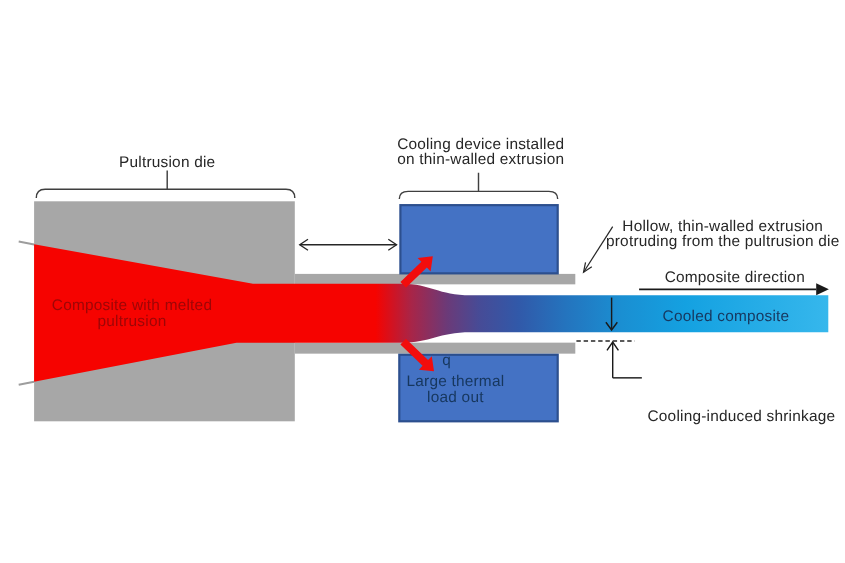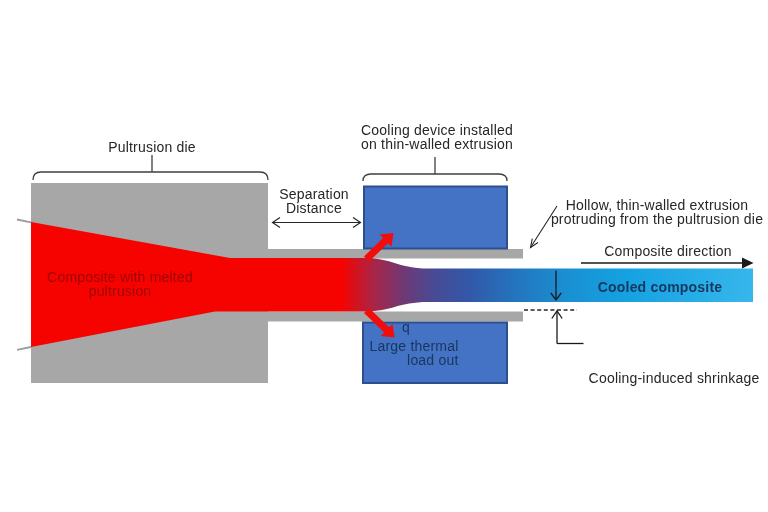--- a/index.html
+++ b/index.html
@@ -82,46 +82,42 @@
     </g>
     <g stroke="#1a1a1a" stroke-width="1.3" fill="none">
       <path d="M557,343.5 L557,311.5"></path>
       <path d="M551.8,318.5 L557,311 L562.2,318.5"></path>
       <path d="M557,343.5 L583.5,343.5"></path>
     </g>
   </svg>
 
   <div class="lbl" style="left:152px; top:141px;">Pultrusion die</div>
 
-  <div class="lbl" style="left:314px; top:188px;">
-    <span>Separation</span>
-    <span>Distance</span>
-  </div>
 
   <div class="lbl" style="left:437px; top:124px;">
     <span>Cooling device installed</span>
     <span>on thin-walled extrusion</span>
   </div>
 
   <div class="lbl hot-text" style="left:120px; top:271px;">
     <span>Composite with melted</span>
     <span>pultrusion</span>
   </div>
 
   <div class="lbl" style="left:657px; top:199px;">
     <span>Hollow, thin-walled extrusion</span>
     <span>protruding from the pultrusion die</span>
   </div>
 
   <div class="lbl" style="left:668px; top:245px;">Composite direction</div>
 
-  <div class="lbl cold-text" style="left:660px; top:281px;font-weight:bold;">Cooled composite</div>
+  <div class="lbl cold-text" style="left:660px; top:281px;">Cooled composite</div>
 
   <div class="lbl cold-text" style="left:406px; top:321px;">q</div>
 
-  <div class="lbl cold-text" style="left:414px; top:340px;text-align:right;">
+  <div class="lbl cold-text" style="left:414px; top:340px;">
     <span>Large thermal</span>
     <span>load out</span>
   </div>
 
   <div class="lbl" style="left:674px; top:337px;margin-top:35px;">Cooling-induced shrinkage</div>
 
 </div>
 
 </body></html>

